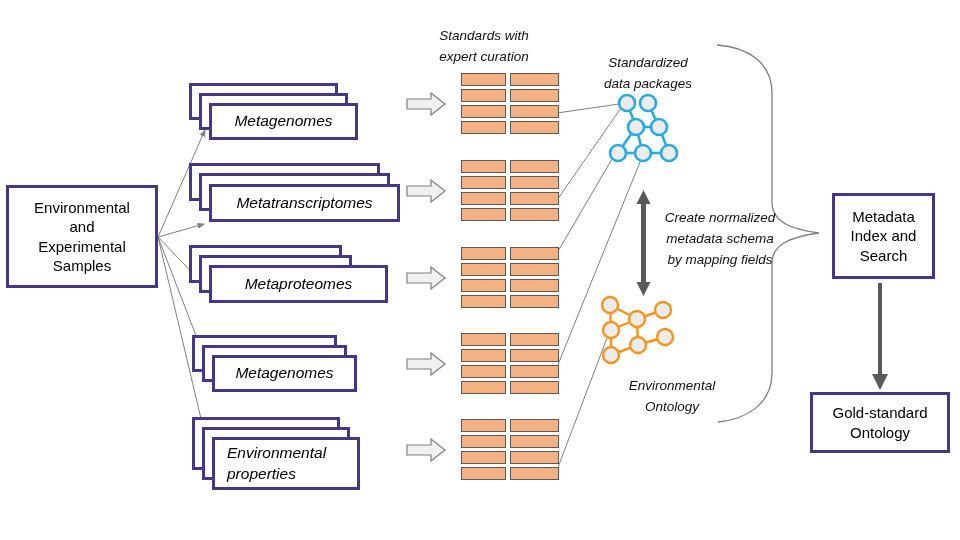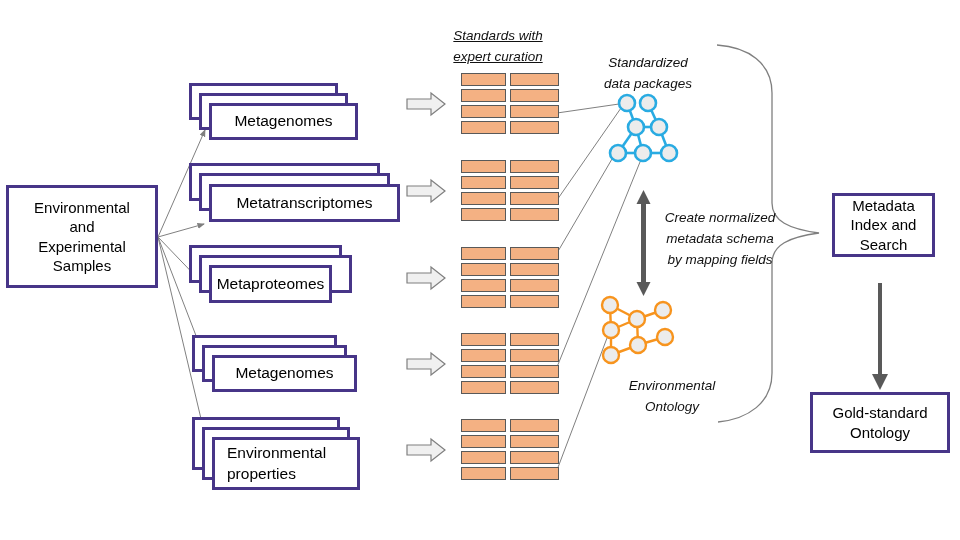--- a/index.html
+++ b/index.html
@@ -2,21 +2,21 @@
 <html style="--purple: #473588; --cell_orange: #f4b183; --blue_network: #29abe2; --orange_network: #f7941e; --arrow_dark: #595959;"><head>
 <meta charset="utf-8">
 <style>
   html,body{margin:0;padding:0;background:#fff;}
   .canvas{position:relative;width:960px;height:540px;background:#ffffff;
           font-family:"Liberation Sans",sans-serif;overflow:hidden;color:#000;}
   svg.layer{position:absolute;left:0;top:0;}
   .pbox{position:absolute;background:#fff;border:3px solid var(--purple);
         display:flex;align-items:center;justify-content:center;text-align:center;
         box-sizing:border-box;font-size:15.5px;line-height:1.3;}
-  .stack{position:absolute;}
+  .stack{position:absolute;font-style:italic;}
   .stack .lyr{position:absolute;background:#fff;border:3px solid var(--purple);box-sizing:border-box;}
   .ml{white-space:pre-line;}
   .note{position:absolute;font-style:italic;font-size:13.5px;line-height:1.55;
         text-align:center;color:#111;}
   .grid{position:absolute;display:grid;grid-template-columns:45px 49px;gap:3px 4px;}
   .cell{height:13px;background:var(--cell_orange);border:1.5px solid #595959;box-sizing:border-box;}
   .left-text{justify-content:flex-start;text-align:left;padding-left:12px;}
   
   .thin{stroke:#808080;stroke-width:1;fill:none;}
   .edgeB{stroke:var(--blue_network);stroke-width:2.6;fill:none;}
@@ -127,37 +127,37 @@
 
   <div class="stack" style="left:189px;top:163px;width:211px;height:58px">
     <div class="lyr" style="left:0;top:0;width:191px;height:38px"></div>
     <div class="lyr" style="left:10px;top:10px;width:191px;height:38px"></div>
     <div class="pbox" style="left:20px;top:21px;width:191px;height:38px">Metatranscriptomes</div>
   </div>
 
   <div class="stack" style="left:189px;top:245px;width:173px;height:58px">
     <div class="lyr" style="left:0;top:0;width:153px;height:38px"></div>
     <div class="lyr" style="left:10px;top:10px;width:153px;height:38px"></div>
-    <div class="pbox" style="left:20px;top:20px;width:123px;height:38px">Metaproteomes</div>
+    <div class="pbox" style="left:20px;top:20px;width:179px;height:38px">Metaproteomes</div>
   </div>
 
   <div class="stack" style="left:192px;top:335px;width:165px;height:57px">
     <div class="lyr" style="left:0;top:0;width:145px;height:37px"></div>
     <div class="lyr" style="left:10px;top:10px;width:145px;height:37px"></div>
     <div class="pbox" style="left:20px;top:20px;width:145px;height:37px">Metagenomes</div>
   </div>
 
   <div class="stack" style="left:192px;top:417px;width:168px;height:73px">
     <div class="lyr" style="left:0;top:0;width:148px;height:53px"></div>
     <div class="lyr" style="left:10px;top:10px;width:148px;height:53px"></div>
     <div class="pbox ml left-text" style="left:20px;top:20px;width:148px;height:53px">Environmental
 properties</div>
   </div>
 
-  <div class="note ml" style="left:428px;top:26px;width:140px;text-decoration:underline;">Standards with
+  <div class="note ml" style="left:414px;top:26px;width:140px;">Standards with
 expert curation</div>
   <div class="grid" style="left:461px;top:73px;">
       <div class="cell"></div>
       <div class="cell"></div>
       <div class="cell"></div>
       <div class="cell"></div>
       <div class="cell"></div>
       <div class="cell"></div>
       <div class="cell"></div>
       <div class="cell"></div>
@@ -204,19 +204,19 @@
     </div>
 
   <div class="note ml" style="left:649px;top:208px;width:142px;">Create normalized
 metadata schema
 by mapping fields</div>
   <div class="note ml" style="left:578px;top:53px;width:140px;">Standardized
 data packages</div>
   <div class="note ml" style="left:602px;top:376px;width:140px;">Environmental
 Ontology</div>
 
-  <div class="pbox ml" style="left:832px;top:193px;width:103px;height:64px;font-size:15px;">Metadata
+  <div class="pbox ml" style="left:832px;top:193px;width:103px;height:86px;font-size:15px;">Metadata
 Index and
 Search</div>
   <div class="pbox ml" style="left:810px;top:392px;width:140px;height:61px;font-size:15px;">Gold-standard
 Ontology</div>
 
 </div>
 
 </body></html>

